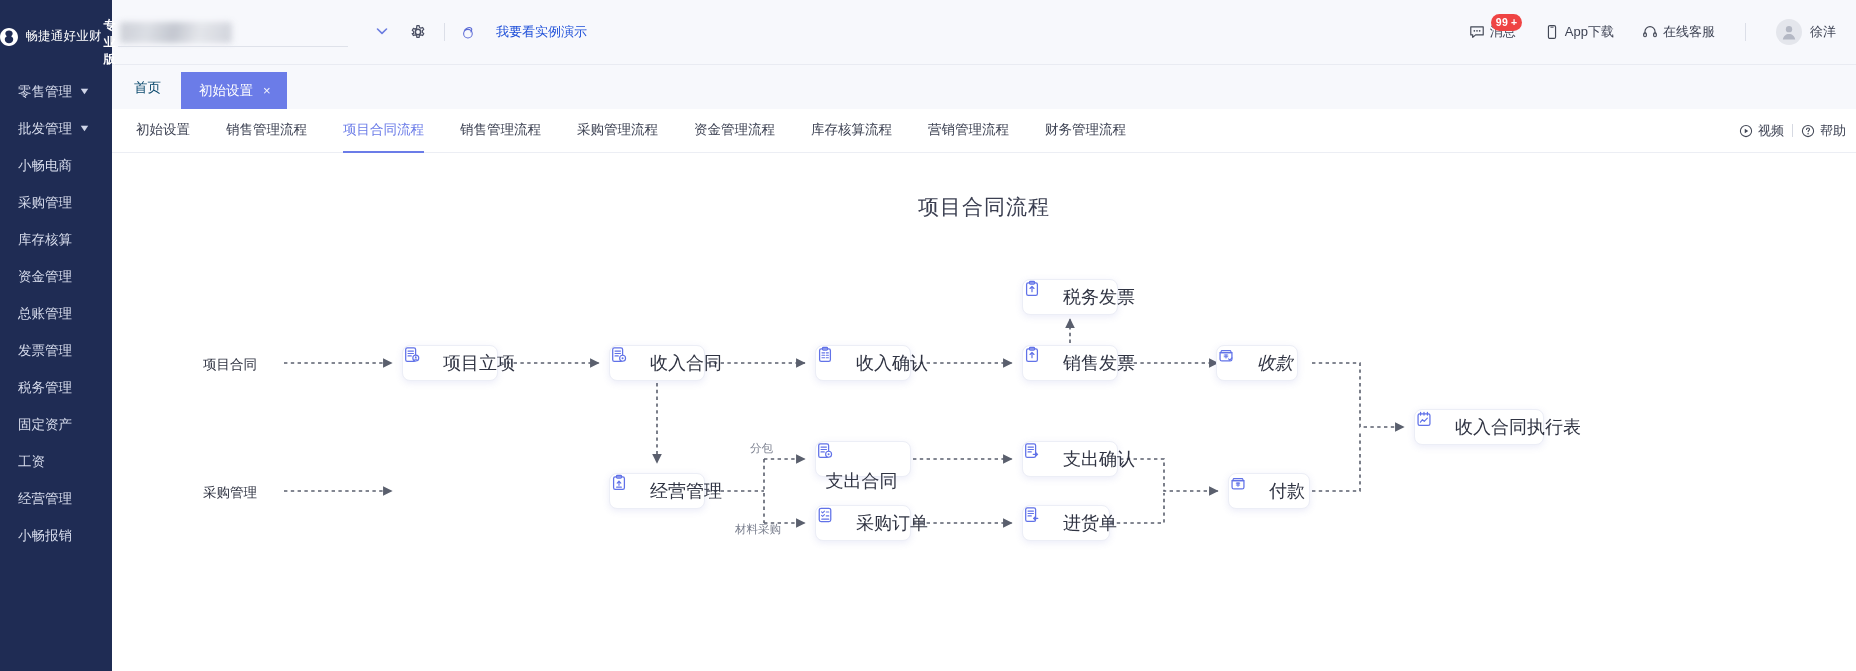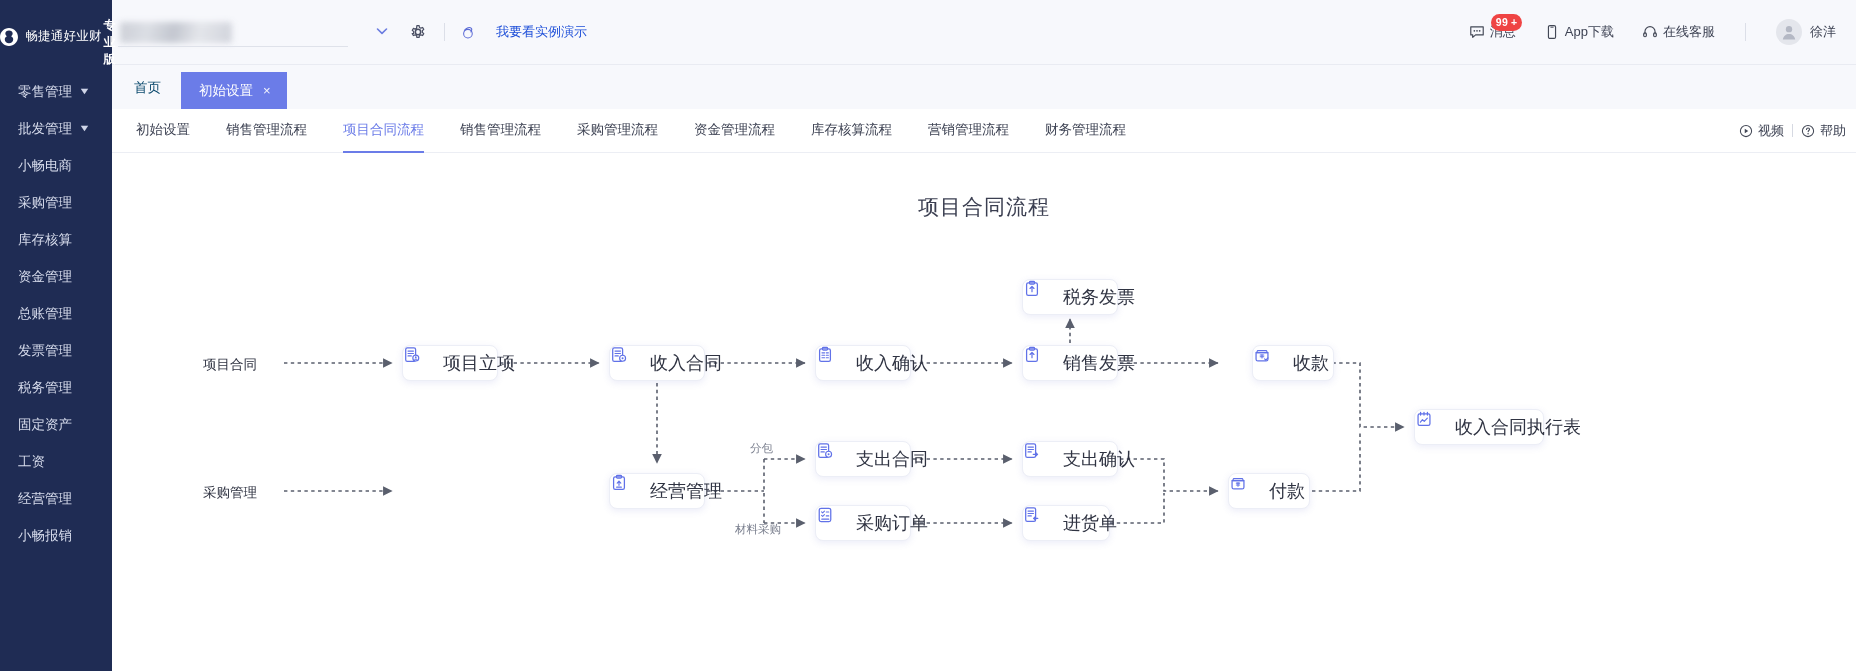--- a/index.html
+++ b/index.html
@@ -477,32 +477,32 @@
           <div class="node" style="left: 910px; top: 126px; width: 96px;">
             <span class="nic">
               <svg viewBox="0 0 20 20" width="18" height="18">
                 <rect x="4" y="3.2" width="12" height="14" rx="1.8" fill="none" stroke="#6172e8" stroke-width="1.4"></rect>
                 <rect x="7.2" y="1.6" width="5.6" height="3" rx="1" fill="none" stroke="#6172e8" stroke-width="1.3"></rect>
                 <path d="M10 13V7.4M7.8 9.4L10 7.1l2.2 2.3" fill="none" stroke="#6172e8" stroke-width="1.35" stroke-linecap="round" stroke-linejoin="round"></path>
               </svg>
             </span>
             <span class="ntx">税务发票</span>
           </div>
-          <div class="node" style="left: 1140px; top: 192px; width: 82px;">
+          <div class="node" style="left: 1104px; top: 192px; width: 82px; font-style: italic;">
             <span class="nic">
               <svg viewBox="0 0 20 20" width="18" height="18">
                 <path d="M3.4 7.4h13.2v7.2a2 2 0 01-2 2H5.4a2 2 0 01-2-2z" fill="none" stroke="#6172e8" stroke-width="1.4"></path>
                 <path d="M5 5.2h10l1 2.2H4z" fill="none" stroke="#6172e8" stroke-width="1.3" stroke-linejoin="round"></path>
                 <path d="M8 10h4M8 12h4M10 9.4v4" stroke="#6172e8" stroke-width="1.2" stroke-linecap="round"></path>
                 <path d="M12.9 14.4l1.3 1.3 2.4-2.5" fill="none" stroke="#6172e8" stroke-width="1.3" stroke-linecap="round" stroke-linejoin="round"></path>
               </svg>
             </span>
             <span class="ntx">收款</span>
           </div>
-          <div class="node" style="left: 703px; top: 288px; width: 96px;">
+          <div class="node" style="left: 703px; top: 288px; width: 96px; flex-direction: column;">
             <span class="nic">
               <svg viewBox="0 0 20 20" width="18" height="18">
                 <rect x="3" y="2" width="11" height="15" rx="1.8" fill="none" stroke="#6172e8" stroke-width="1.4"></rect>
                 <path d="M5.6 5.6h6M5.6 8.3h6M5.6 11h3.6" stroke="#6172e8" stroke-width="1.3" stroke-linecap="round"></path>
                 <circle cx="14" cy="13.6" r="3.3" fill="#fff" stroke="#6172e8" stroke-width="1.3"></circle>
                 <circle cx="14" cy="13.6" r="1.1" fill="#6172e8"></circle>
               </svg>
             </span>
             <span class="ntx">支出合同</span>
           </div>

